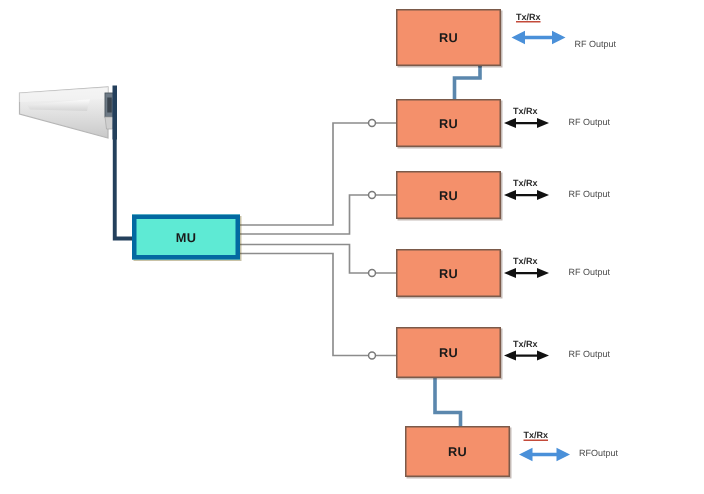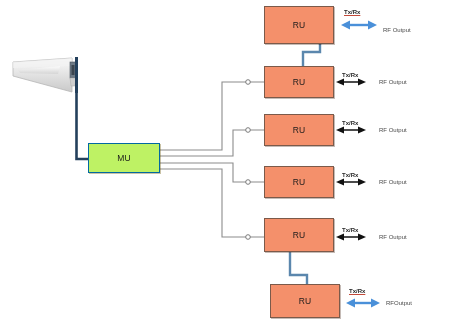--- a/index.html
+++ b/index.html
@@ -30,27 +30,27 @@
     display: flex;
     align-items: center;
     justify-content: center;
   }
   .ru-box {
     background: #f4906b;
     border: 1px solid #7b5a4a;
     box-shadow: 1px 1px 0 rgba(90,60,45,0.35);
   }
   .mu-box {
-    background: #bef264;
-    border: 1px solid #0369a1;
+    background: #5eead4;
+    border: 3px solid #0369a1;
     box-shadow: 1px 1px 0 rgba(100,80,0,0.35);
   }
   .node-label {
     font-size: 8.5px;
-    font-weight: normal;
+    font-weight: bold;
     color: #1a1a1a;
     letter-spacing: 0.2px;
     line-height: 1;
     user-select: none;
   }
   .txrx-label {
     position: absolute;
     font-size: 6px;
     font-weight: bold;
     color: #2a2a2a;

